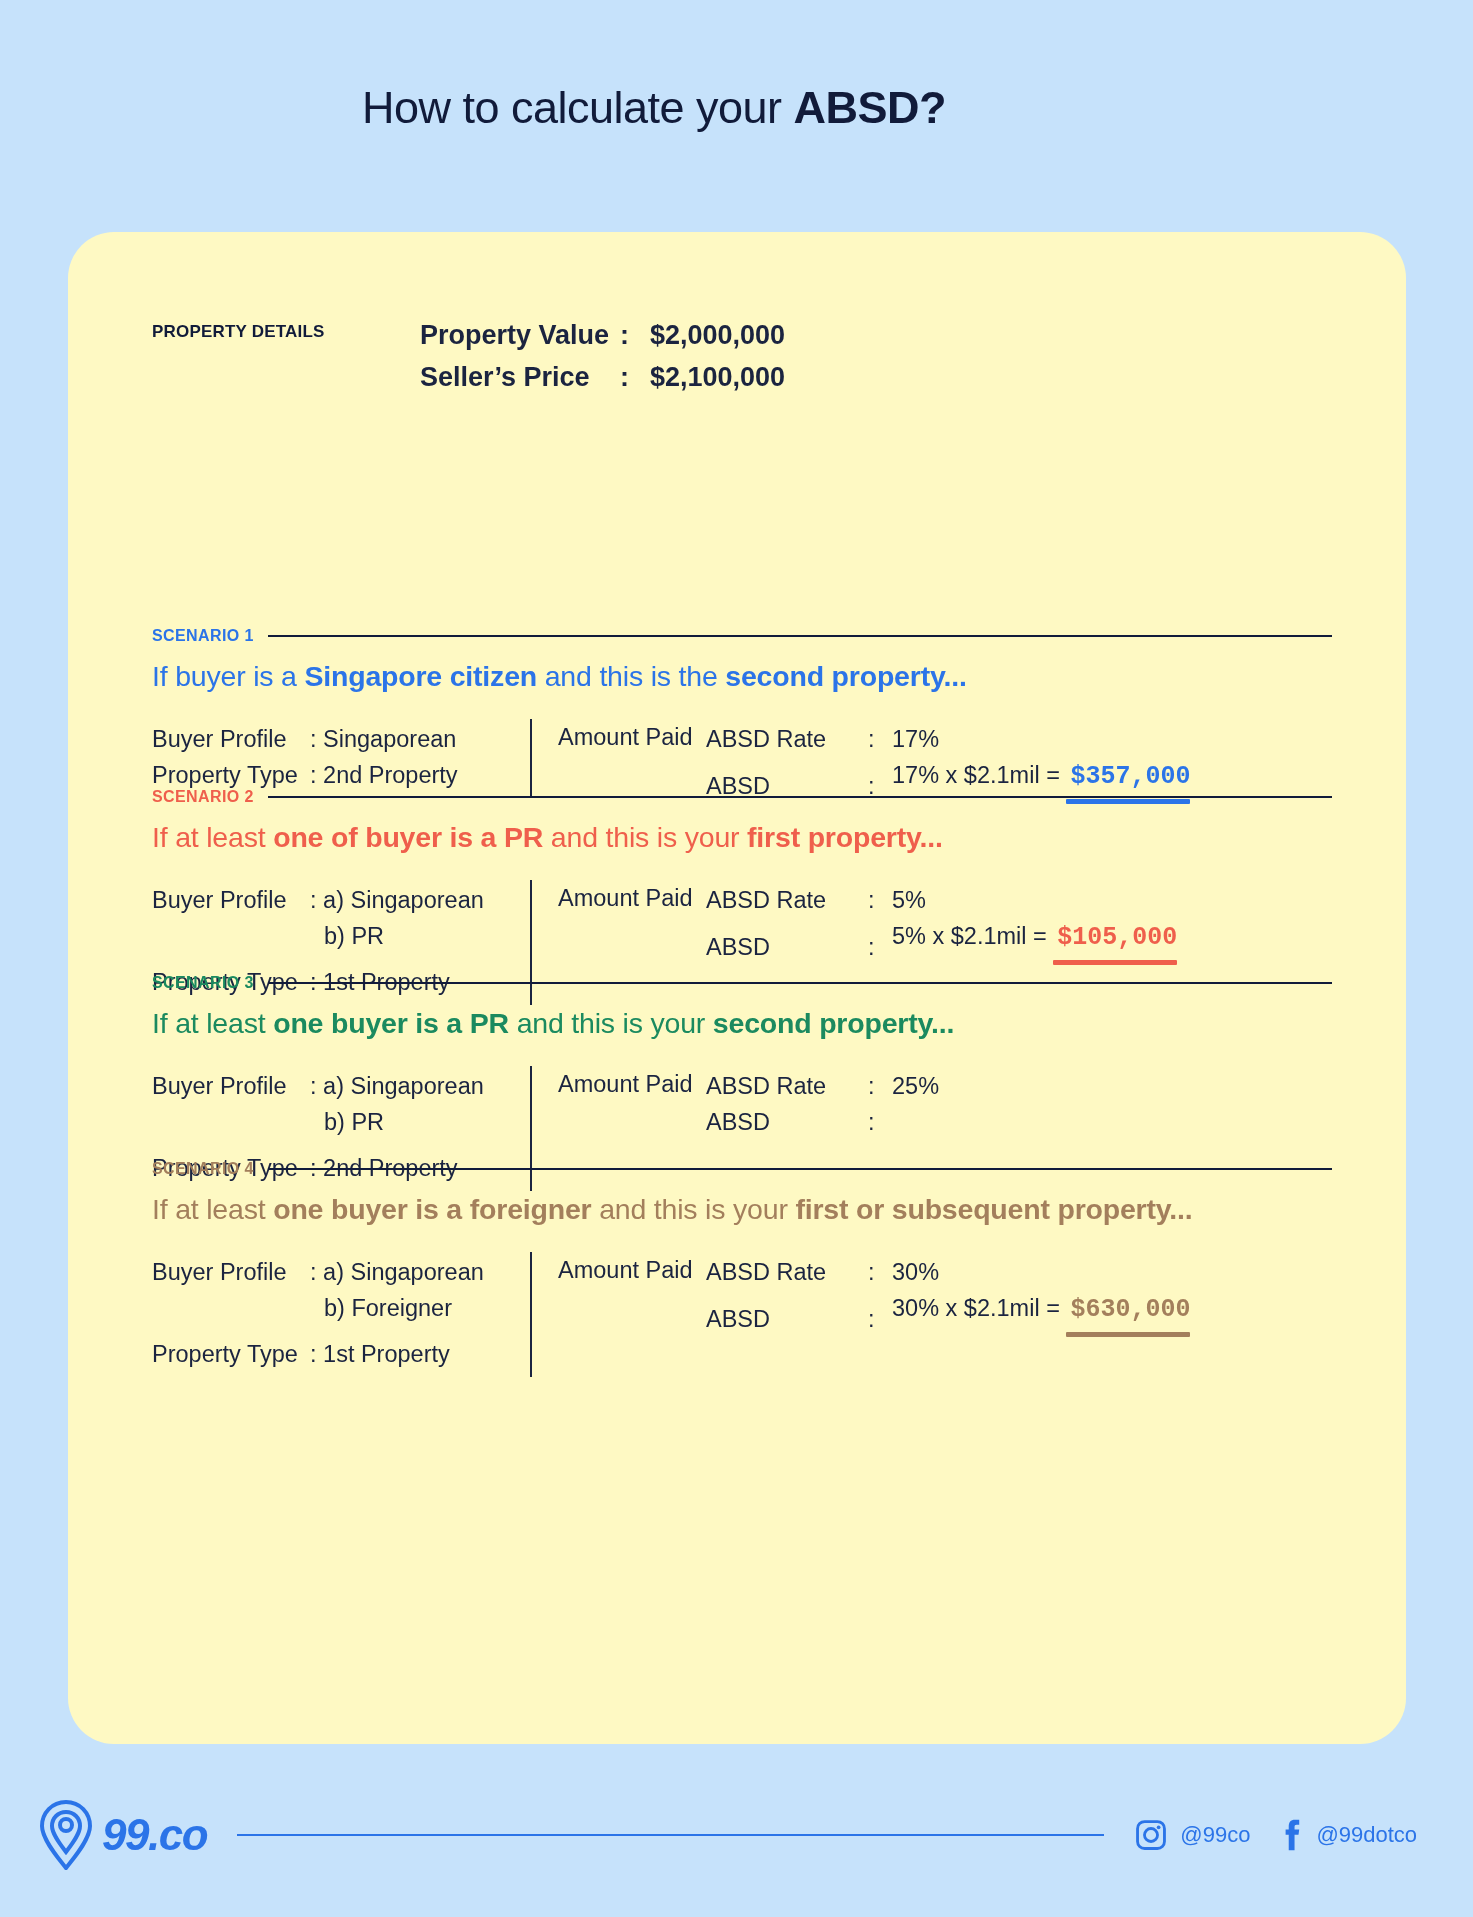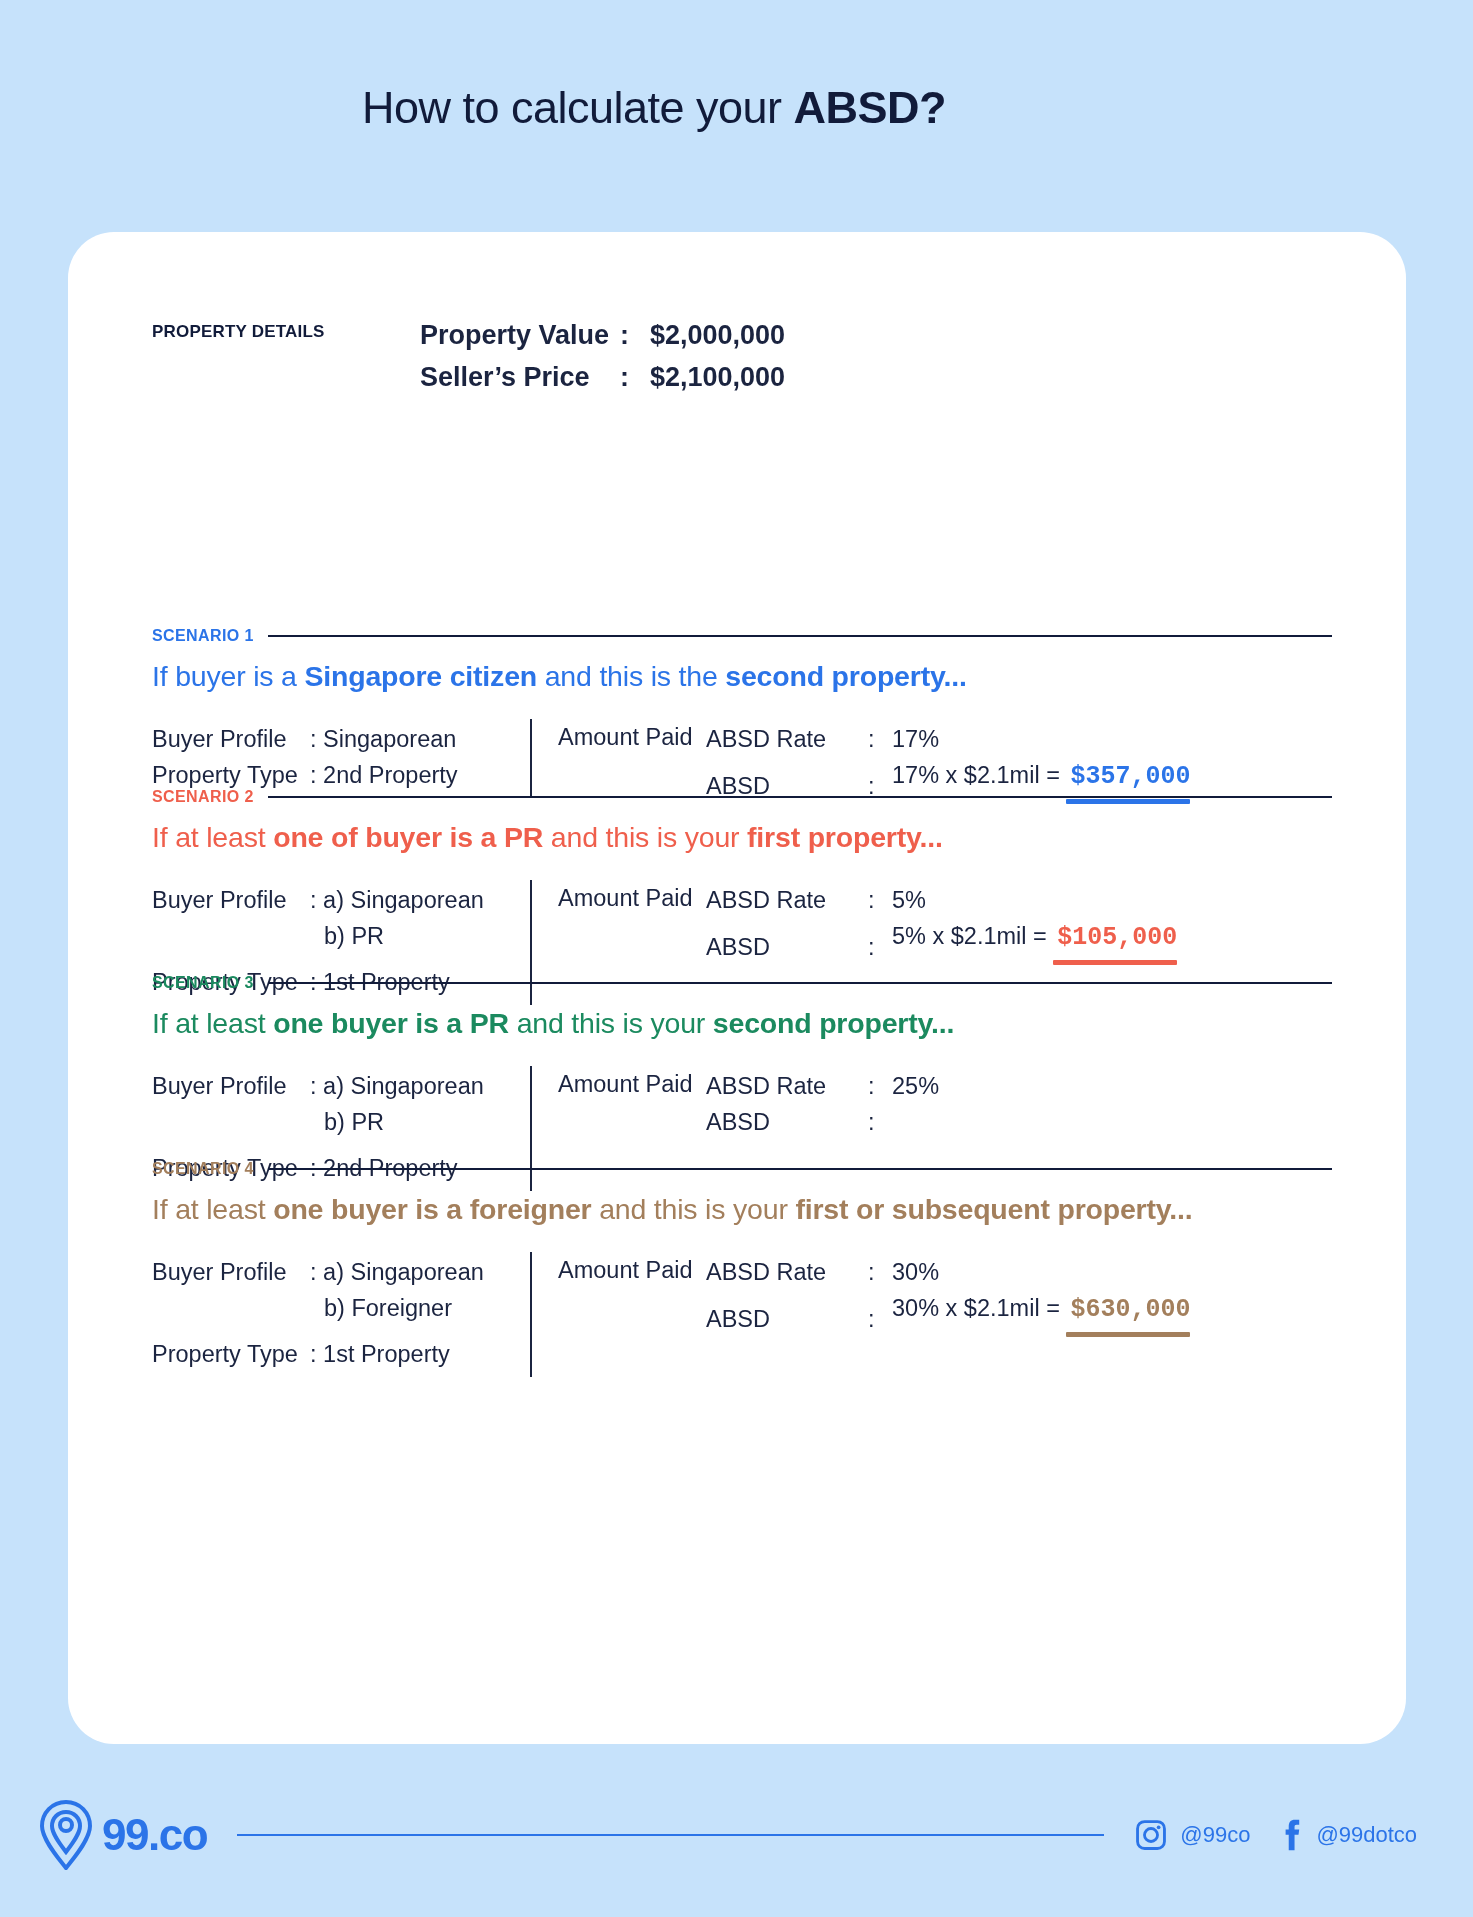--- a/index.html
+++ b/index.html
@@ -30,21 +30,21 @@
   }
   .title .bold { font-weight: 700; }
 
   
   .card {
     position: absolute;
     left: 68px;
     top: 232px;
     width: 1338px;
     height: 1512px;
-    background: #ffffff;
+    background: #fef9c3;
     border-radius: 46px;
   }
 
   
   .prop-section {
     position: absolute;
     left: 84px;
     top: 82px;
     width: 1180px;
   }
@@ -168,21 +168,21 @@
   .footer {
     position: absolute;
     left: 0;
     top: 1790px;
     width: 1473px;
     height: 90px;
     display: flex;
     align-items: center;
     padding: 0 40px;
   }
-  .logo-wrap { display: flex; align-items: center; gap: 10px; }
+  .logo-wrap { display: flex; align-items: center; gap: 10px; font-style: italic; }
   .logo-text {
     font-size: 44px;
     font-weight: 700;
     color: #2b74e8;
     letter-spacing: -1.5px;
   }
   .footer-rule {
     flex: 1;
     height: 2px;
     background: #2b74e8;

